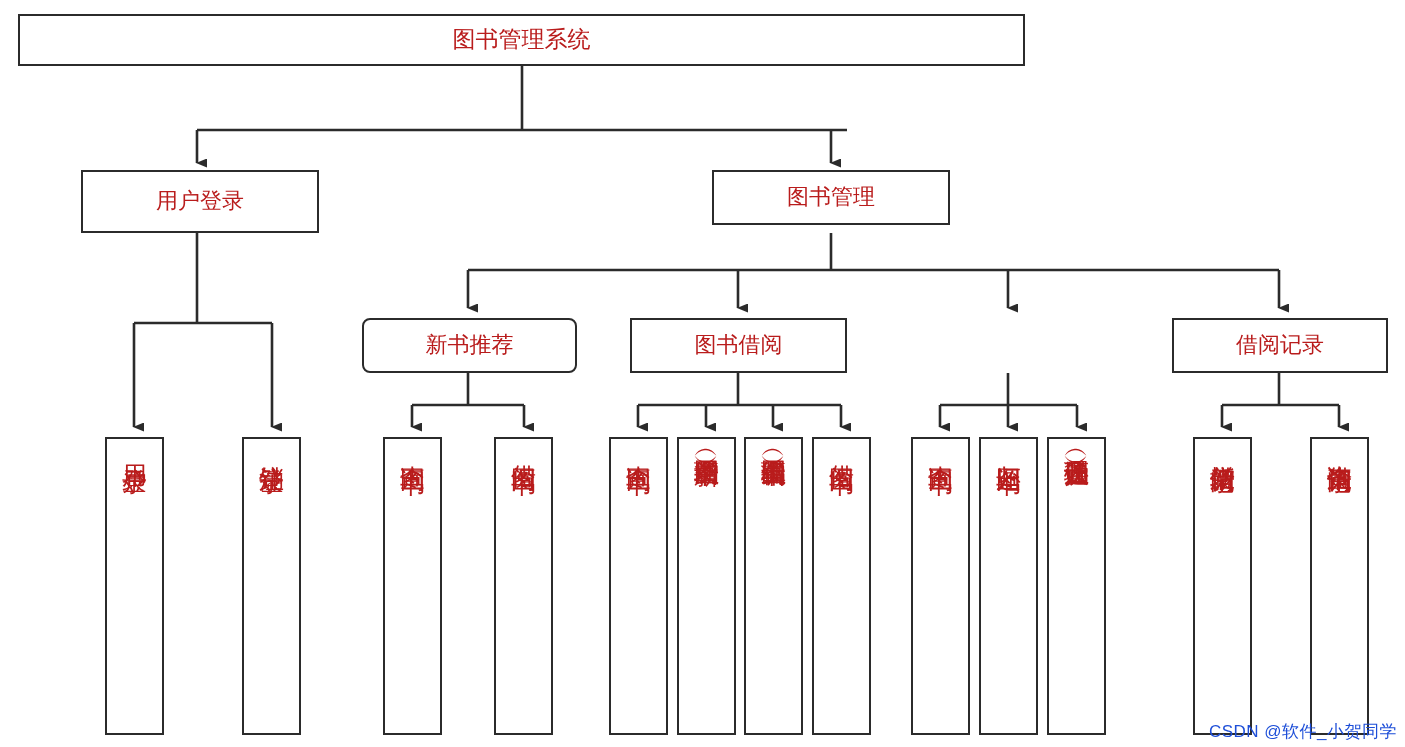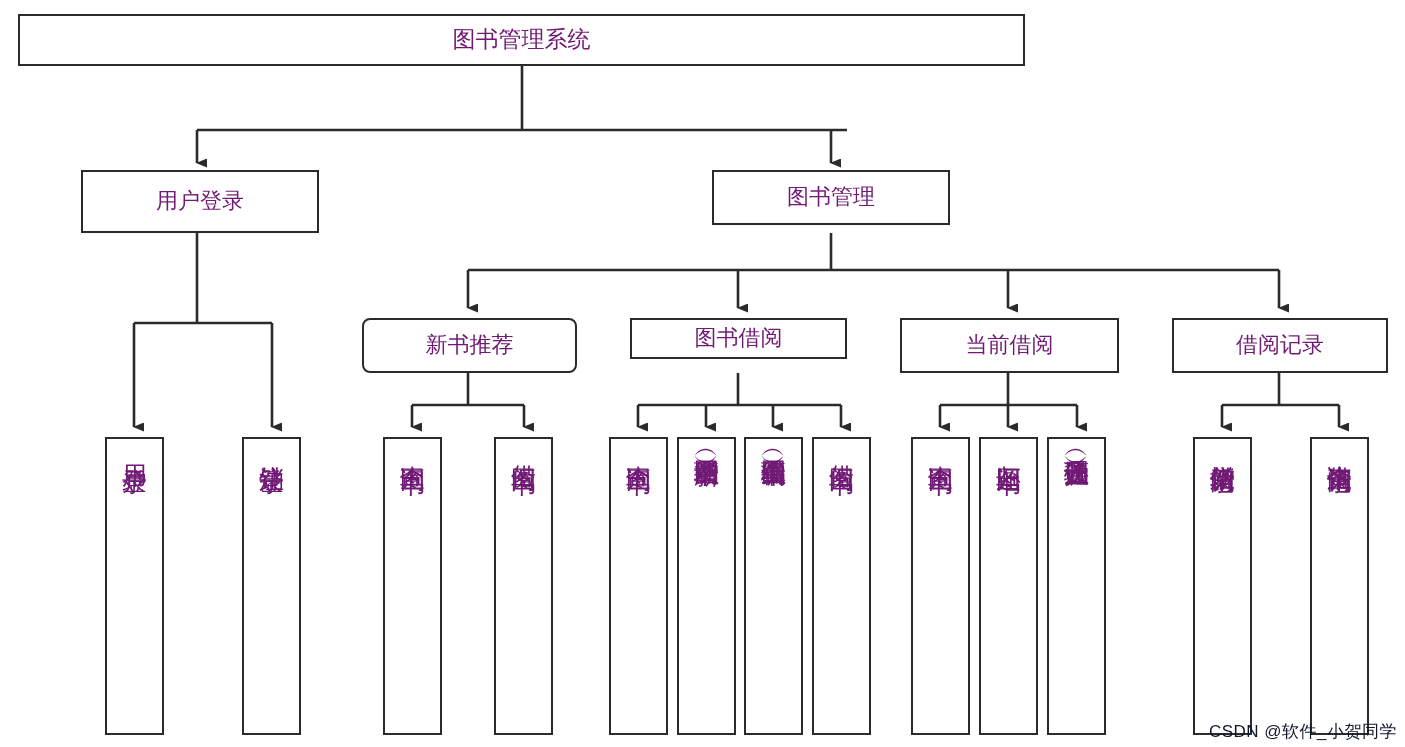--- a/index.html
+++ b/index.html
@@ -29,21 +29,21 @@
     position: absolute;
     box-sizing: border-box;
     background: #ffffff;
     border: 2px solid #2b2b2b;
     display: flex;
     align-items: center;
     justify-content: center;
     z-index: 2;
   }
   .node-label {
-    color: #701a75;
+    color: #b91c1c;
     text-align: center;
     line-height: 1.12;
     white-space: nowrap;
   }
   
   .node.level-root .node-label {
     font-size: 23px;
   }
   
   .node.level-branch .node-label {
@@ -72,21 +72,21 @@
   }
   .node.level-leaf.leaf-mid .node-label {
     font-size: 25px;
     letter-spacing: 1px;
   }
   #watermark {
     position: absolute;
     right: 8px;
     bottom: 4px;
     font-size: 17px;
-    color: #0f172a;
+    color: #1d4ed8;
     z-index: 5;
     white-space: nowrap;
     letter-spacing: 0.5px;
   }
 </style>
 </head>
 <body>
 
 <div id="diagram-root">
 
@@ -147,25 +147,22 @@
   <div class="node level-branch" style="left:81px; top:170px; width:238px; height:63px;">
     <span class="node-label">用户登录</span>
   </div>
   <div class="node level-branch" style="left:712px; top:170px; width:238px; height:55px;">
     <span class="node-label">图书管理</span>
   </div>
 
   <div class="node level-branch" style="left:362px; top:318px; width:215px; height:55px;border-radius:8px;">
     <span class="node-label">新书推荐</span>
   </div>
-  <div class="node level-branch" style="left:630px; top:318px; width:217px; height:41px;">
+  <div class="node level-branch" style="left:630px; top:318px; width:217px; height:55px;">
     <span class="node-label">图书借阅</span>
-  </div>
-  <div class="node level-branch" style="left:900px; top:318px; width:219px; height:55px;">
-    <span class="node-label">当前借阅</span>
   </div>
   <div class="node level-branch" style="left:1172px; top:318px; width:216px; height:55px;">
     <span class="node-label">借阅记录</span>
   </div>
 
   <div class="node level-leaf" style="left:105px; top:437px; width:59px; height:298px;">
     <span class="node-label">用户登录</span>
   </div>
   <div class="node level-leaf" style="left:242px; top:437px; width:59px; height:298px;">
     <span class="node-label">注销登录</span>

